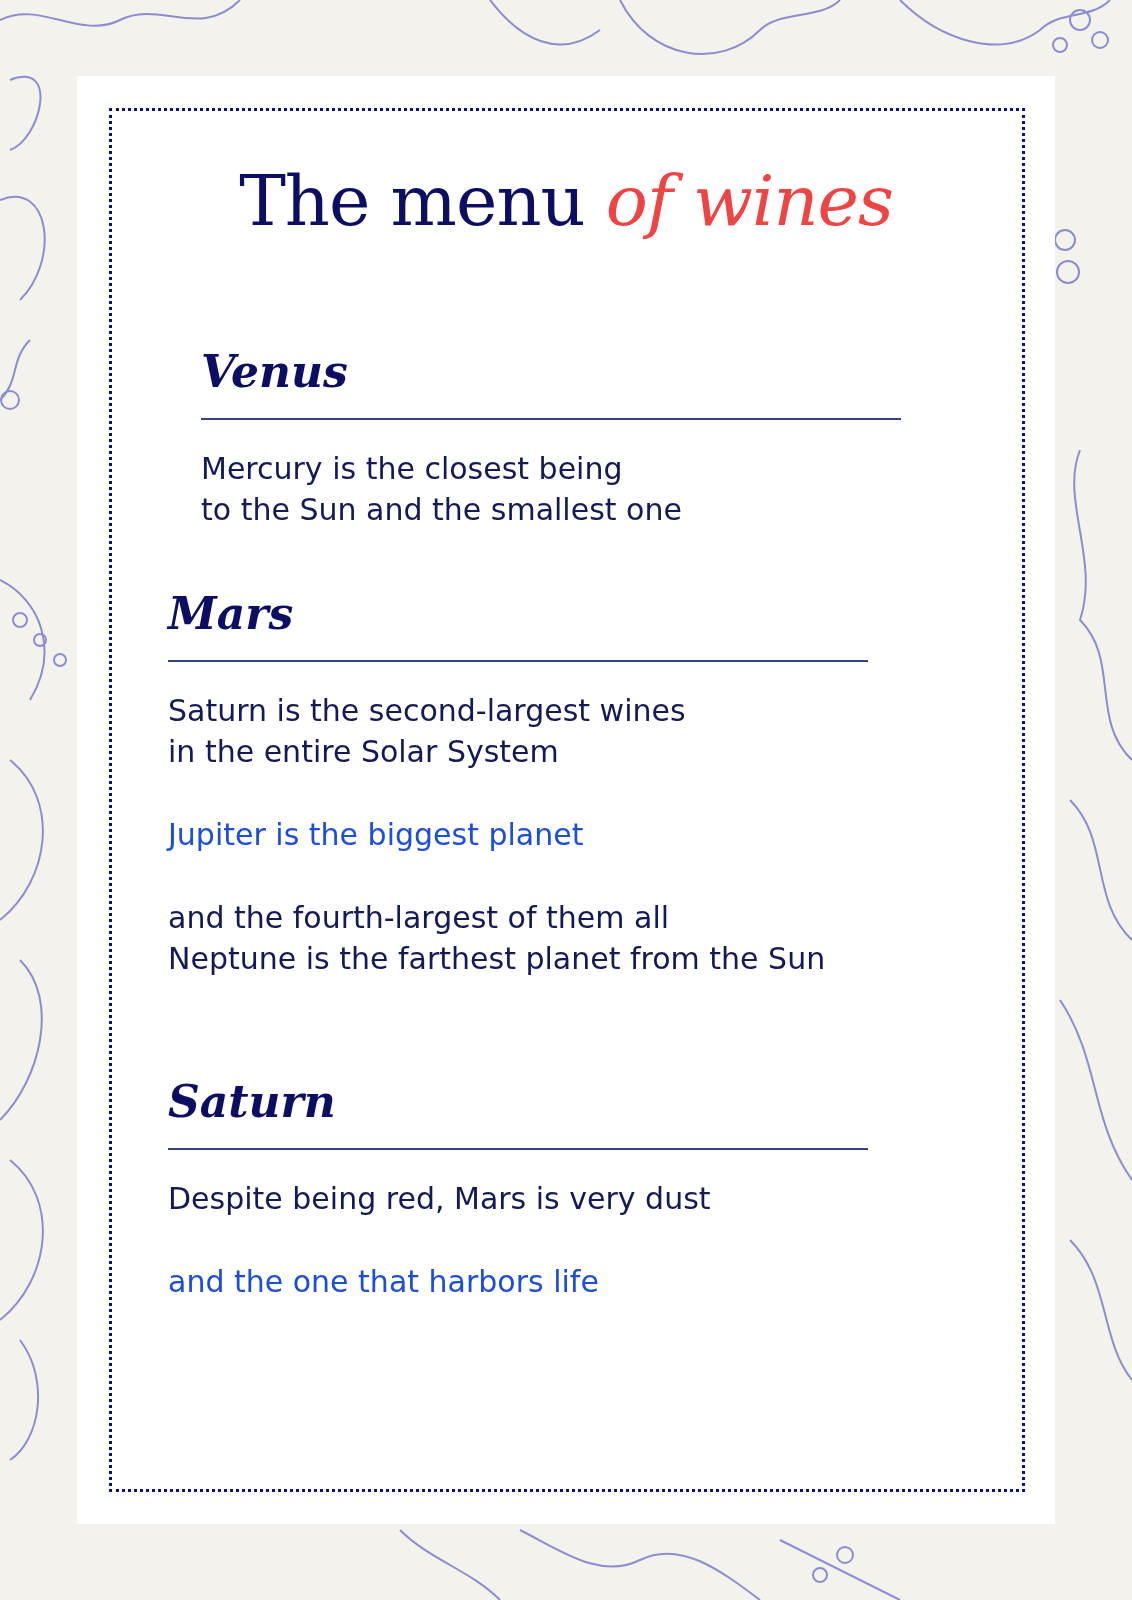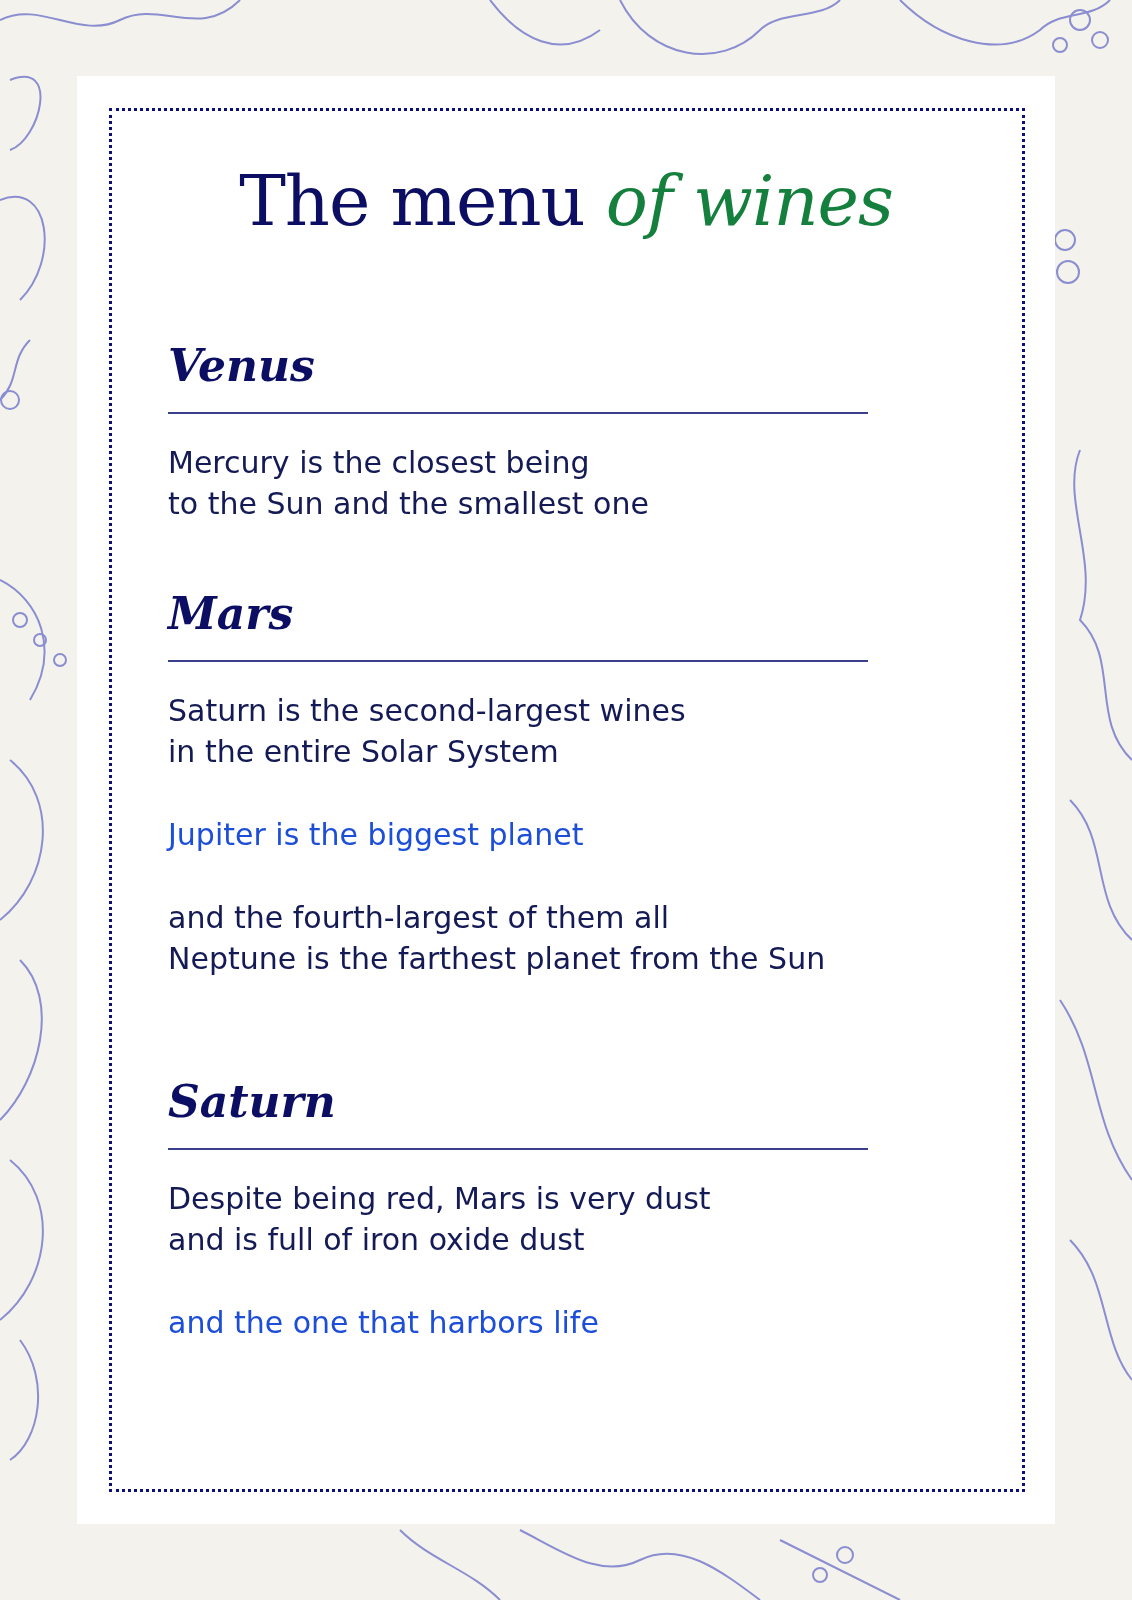--- a/index.html
+++ b/index.html
@@ -15,21 +15,21 @@
   }
   .frame {
     position:absolute; left:32px; top:32px; width:910px; height:1378px;
     border:3px dotted #0a0f7a;
   }
   .title {
     position:absolute; left:0; width:978px; top:84px;
     text-align:center; font-family:"DejaVu Serif", serif;
     font-size:70px; color:#0b0e62; letter-spacing:-1px;
   }
-  .title .accent { font-style:italic; color:#15803d; }
+  .title .accent { font-style:italic; color:#ef4444; }
   .section { position:absolute; left:91px; width:700px; }
   .sec-title {
     font-family:"DejaVu Serif", serif; font-style:italic; font-weight:bold;
     font-size:44px; color:#0b0e62; height:72px; line-height:72px;
   }
   .rule { width:700px; height:2px; background:#3a3f8a; margin:10px 0 28px 0; }
   .item { font-size:30px; line-height:41px; color:#141a55; margin-bottom:42px; }
   .item.hl { color:#1d4ed8; }
   .item .ln { display:block; white-space:nowrap; }
 </style>
@@ -57,21 +57,21 @@
     <circle cx="820" cy="1575" r="7"></circle>
 </svg>
 
 <div class="card">
   <div class="frame"></div>
   <div class="title">
     <span>The menu</span>
     <span class="accent">of wines</span>
   </div>
   <div id="sections">
-      <div class="section" style="top: 254px;">
+      <div class="section" style="top: 260px; margin-left: 33px;">
         <div class="sec-title">Venus</div>
         <div class="rule"></div>
         <div class="item">
           <span class="ln">Mercury is the closest being</span>
           <span class="ln">to the Sun and the smallest one</span>
         </div>
       </div>
       <div class="section" style="top: 502px;">
         <div class="sec-title">Mars</div>
         <div class="rule"></div>
@@ -85,20 +85,19 @@
         <div class="item">
           <span class="ln">and the fourth-largest of them all</span>
           <span class="ln">Neptune is the farthest planet from the Sun</span>
         </div>
       </div>
       <div class="section" style="top: 990px;">
         <div class="sec-title">Saturn</div>
         <div class="rule"></div>
         <div class="item">
           <span class="ln">Despite being red, Mars is very dust</span>
-          <span class="ln">and is full of iron oxide dust</span>
         </div>
         <div class="item hl">
           <span class="ln">and the one that harbors life</span>
         </div>
       </div>
     </div>
 </div>
 
 </body></html>

